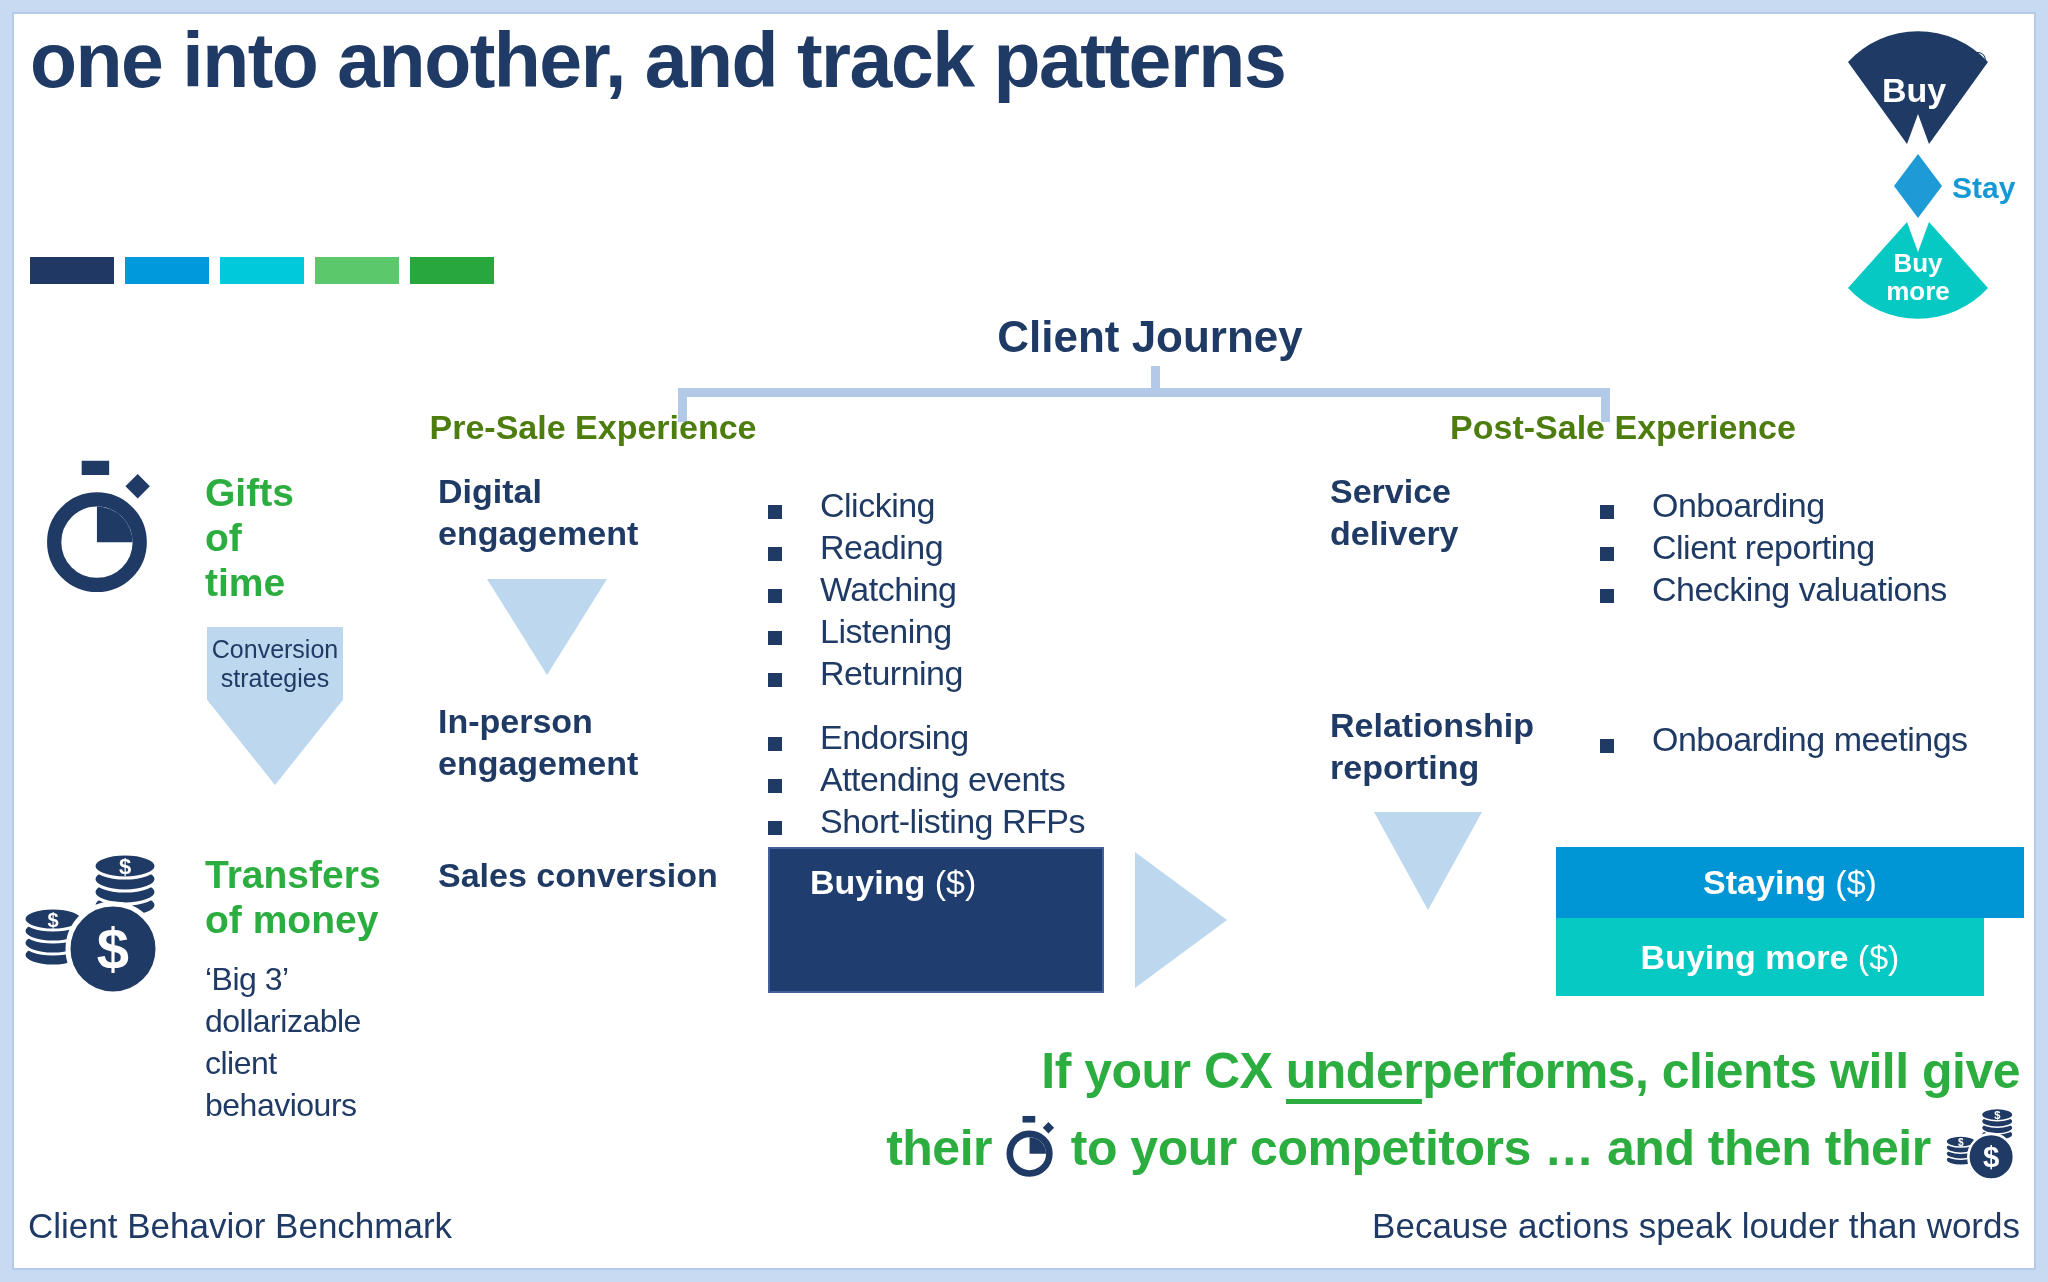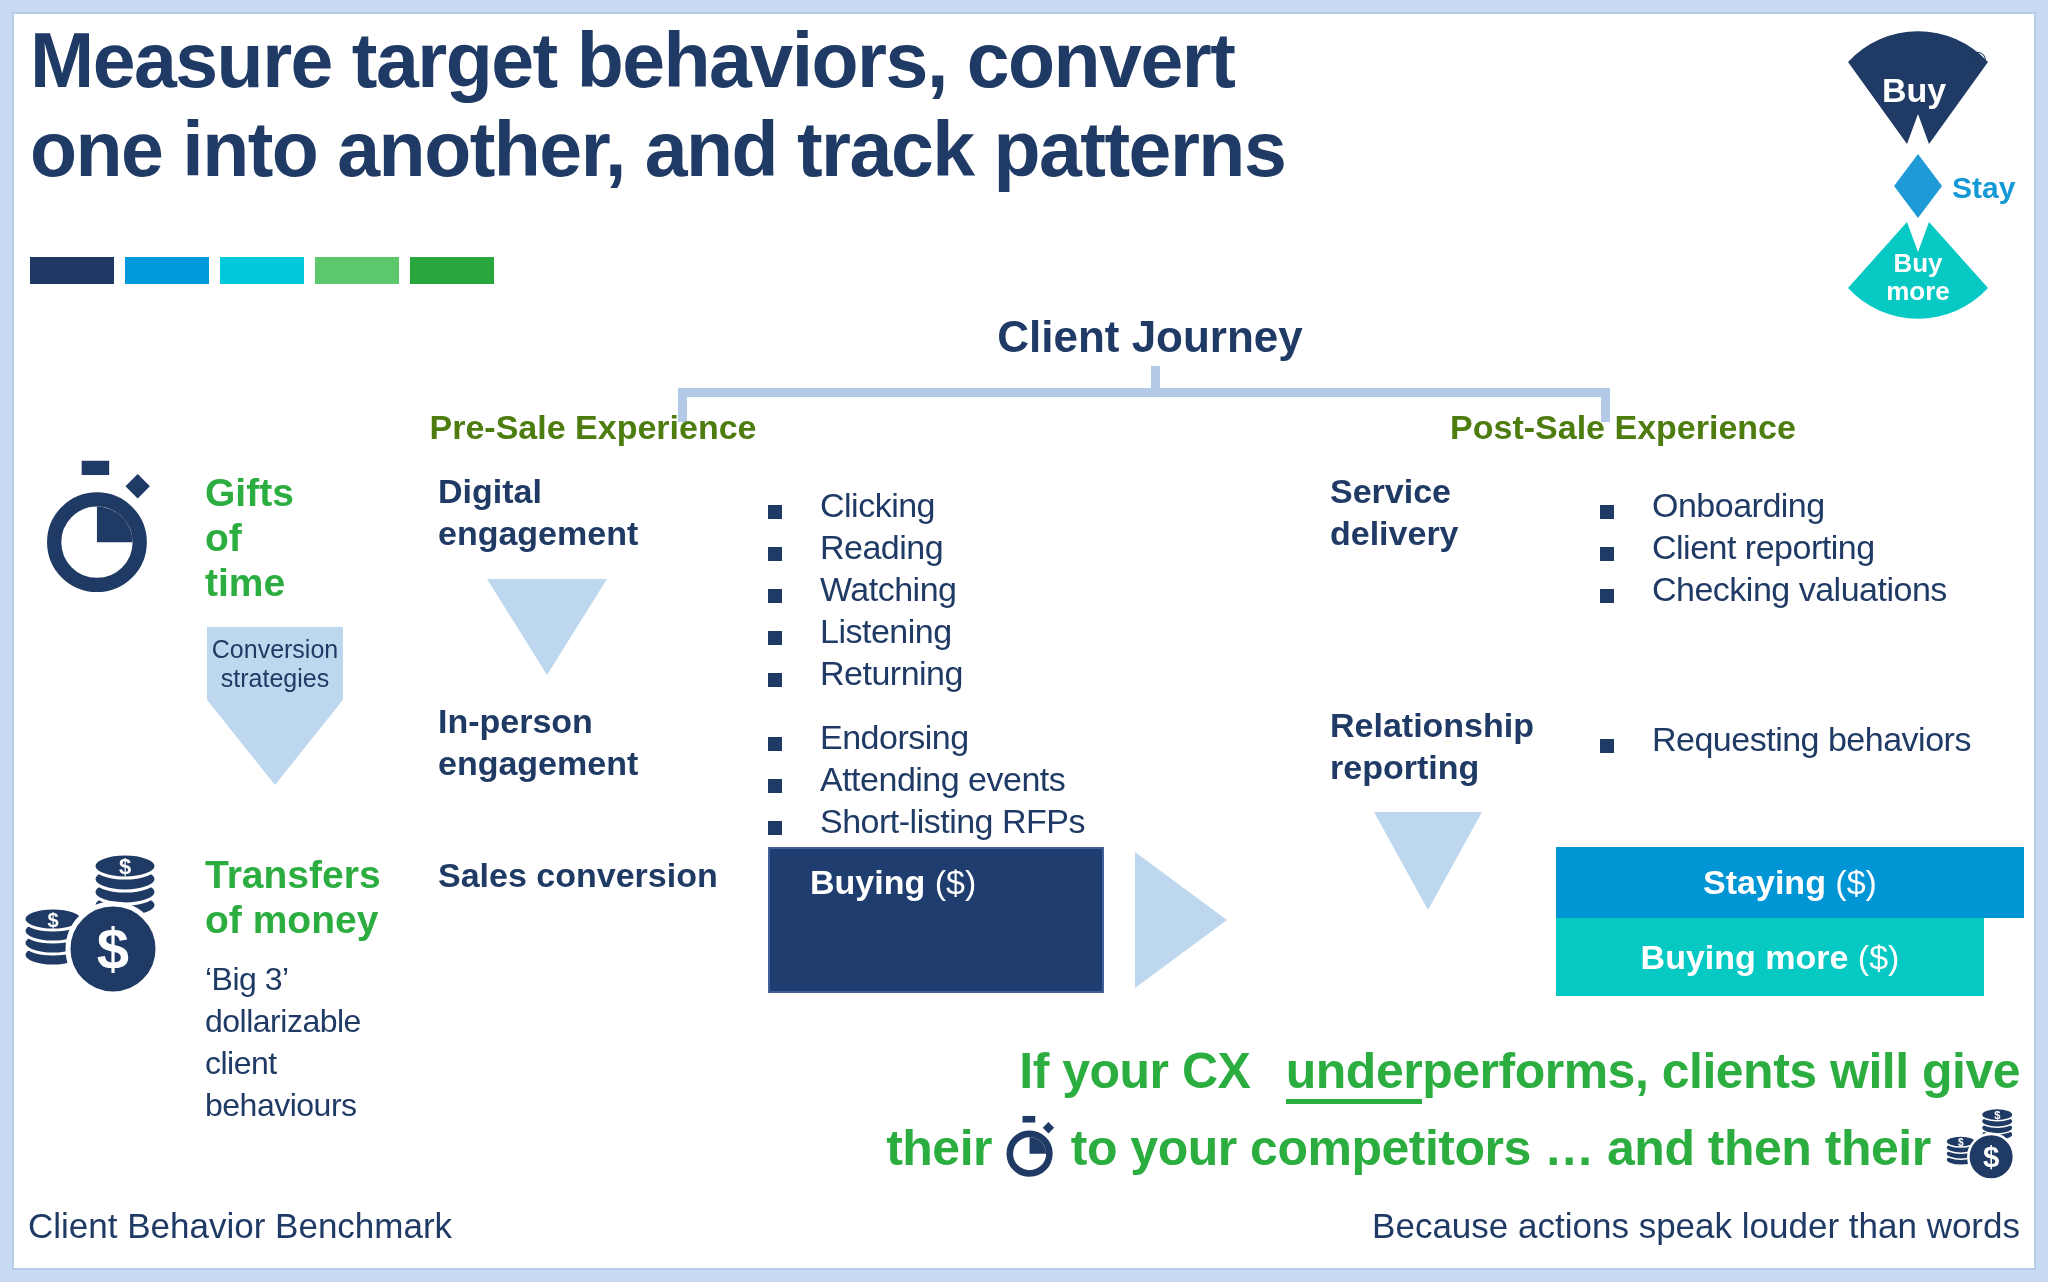--- a/index.html
+++ b/index.html
@@ -44,33 +44,32 @@
   .stay-box { left:1556px; top:847px; width:468px; height:71px; background:#0096D6; color:#fff;
               font-size:34px; display:flex; align-items:center; justify-content:center; }
   .more-box { left:1556px; top:918px; width:428px; height:78px; background:#06C9C3; color:#fff;
               font-size:34px; display:flex; align-items:center; justify-content:center; }
   .bold-part { font-weight:bold; }
 
   .sales-label { left:438px; top:856px; font-size:34px; font-weight:bold; color:#1F3A64; }
 
   .message { right:28px; top:1038px; text-align:right; font-size:50px; font-weight:bold; color:#2BAD3F;
              line-height:66px; letter-spacing:-0.5px; }
-  .message .u { border-bottom:5px solid #2BAD3F;margin-left:22px; }
+  .message .u { border-bottom:5px solid #2BAD3F; }
   .message svg { vertical-align:-16px; }
 
   .footer { top:1206px; font-size:35px; font-weight:normal; color:#1F3A64; }
 </style>
 </head>
 <body>
 
 <div class="slide">
   <div class="canvas"></div>
 
   <div class="abs title">
-    <span style="display:block">Measure target behaviors, convert</span>
     <span style="display:block">one into another, and track patterns</span>
   </div>
 
   <div class="bar" style="left:30px;  background:#1F3864;"></div>
   <div class="bar" style="left:125px; background:#0099DB;"></div>
   <div class="bar" style="left:220px; background:#00C9DC;"></div>
   <div class="bar" style="left:315px; background:#5BC96B;"></div>
   <div class="bar" style="left:410px; background:#28A83C;"></div>
 
   <svg class="abs" style="left:1840px; top:26px;" width="190" height="300" viewBox="0 0 190 300">
@@ -170,21 +169,21 @@
     <span class="sq"></span>
     <span class="t">Checking valuations</span>
   </div>
 
   <div class="abs grp-label" style="left:1330px; top:704px;">
     <span>Relationship</span>
     <span>reporting</span>
   </div>
   <div class="li" style="left:1600px; top:702px;">
     <span class="sq"></span>
-    <span class="t">Requesting behaviors</span>
+    <span class="t">Onboarding meetings</span>
   </div>
   <div class="tri-down" style="left:1374px; top:812px; width:108px; height:98px;"></div>
 
   <svg class="abs" style="left:20px; top:845px;" width="150" height="152" viewBox="0 0 150 152">
     <g fill="#1F3A64" stroke="#ffffff" stroke-width="3">
       <ellipse cx="105" cy="60" rx="31" ry="12"></ellipse>
       <ellipse cx="105" cy="47" rx="31" ry="12"></ellipse>
       <ellipse cx="105" cy="34" rx="31" ry="12"></ellipse>
       <ellipse cx="105" cy="21" rx="31" ry="12"></ellipse>
       <ellipse cx="33" cy="110" rx="29" ry="11"></ellipse>

